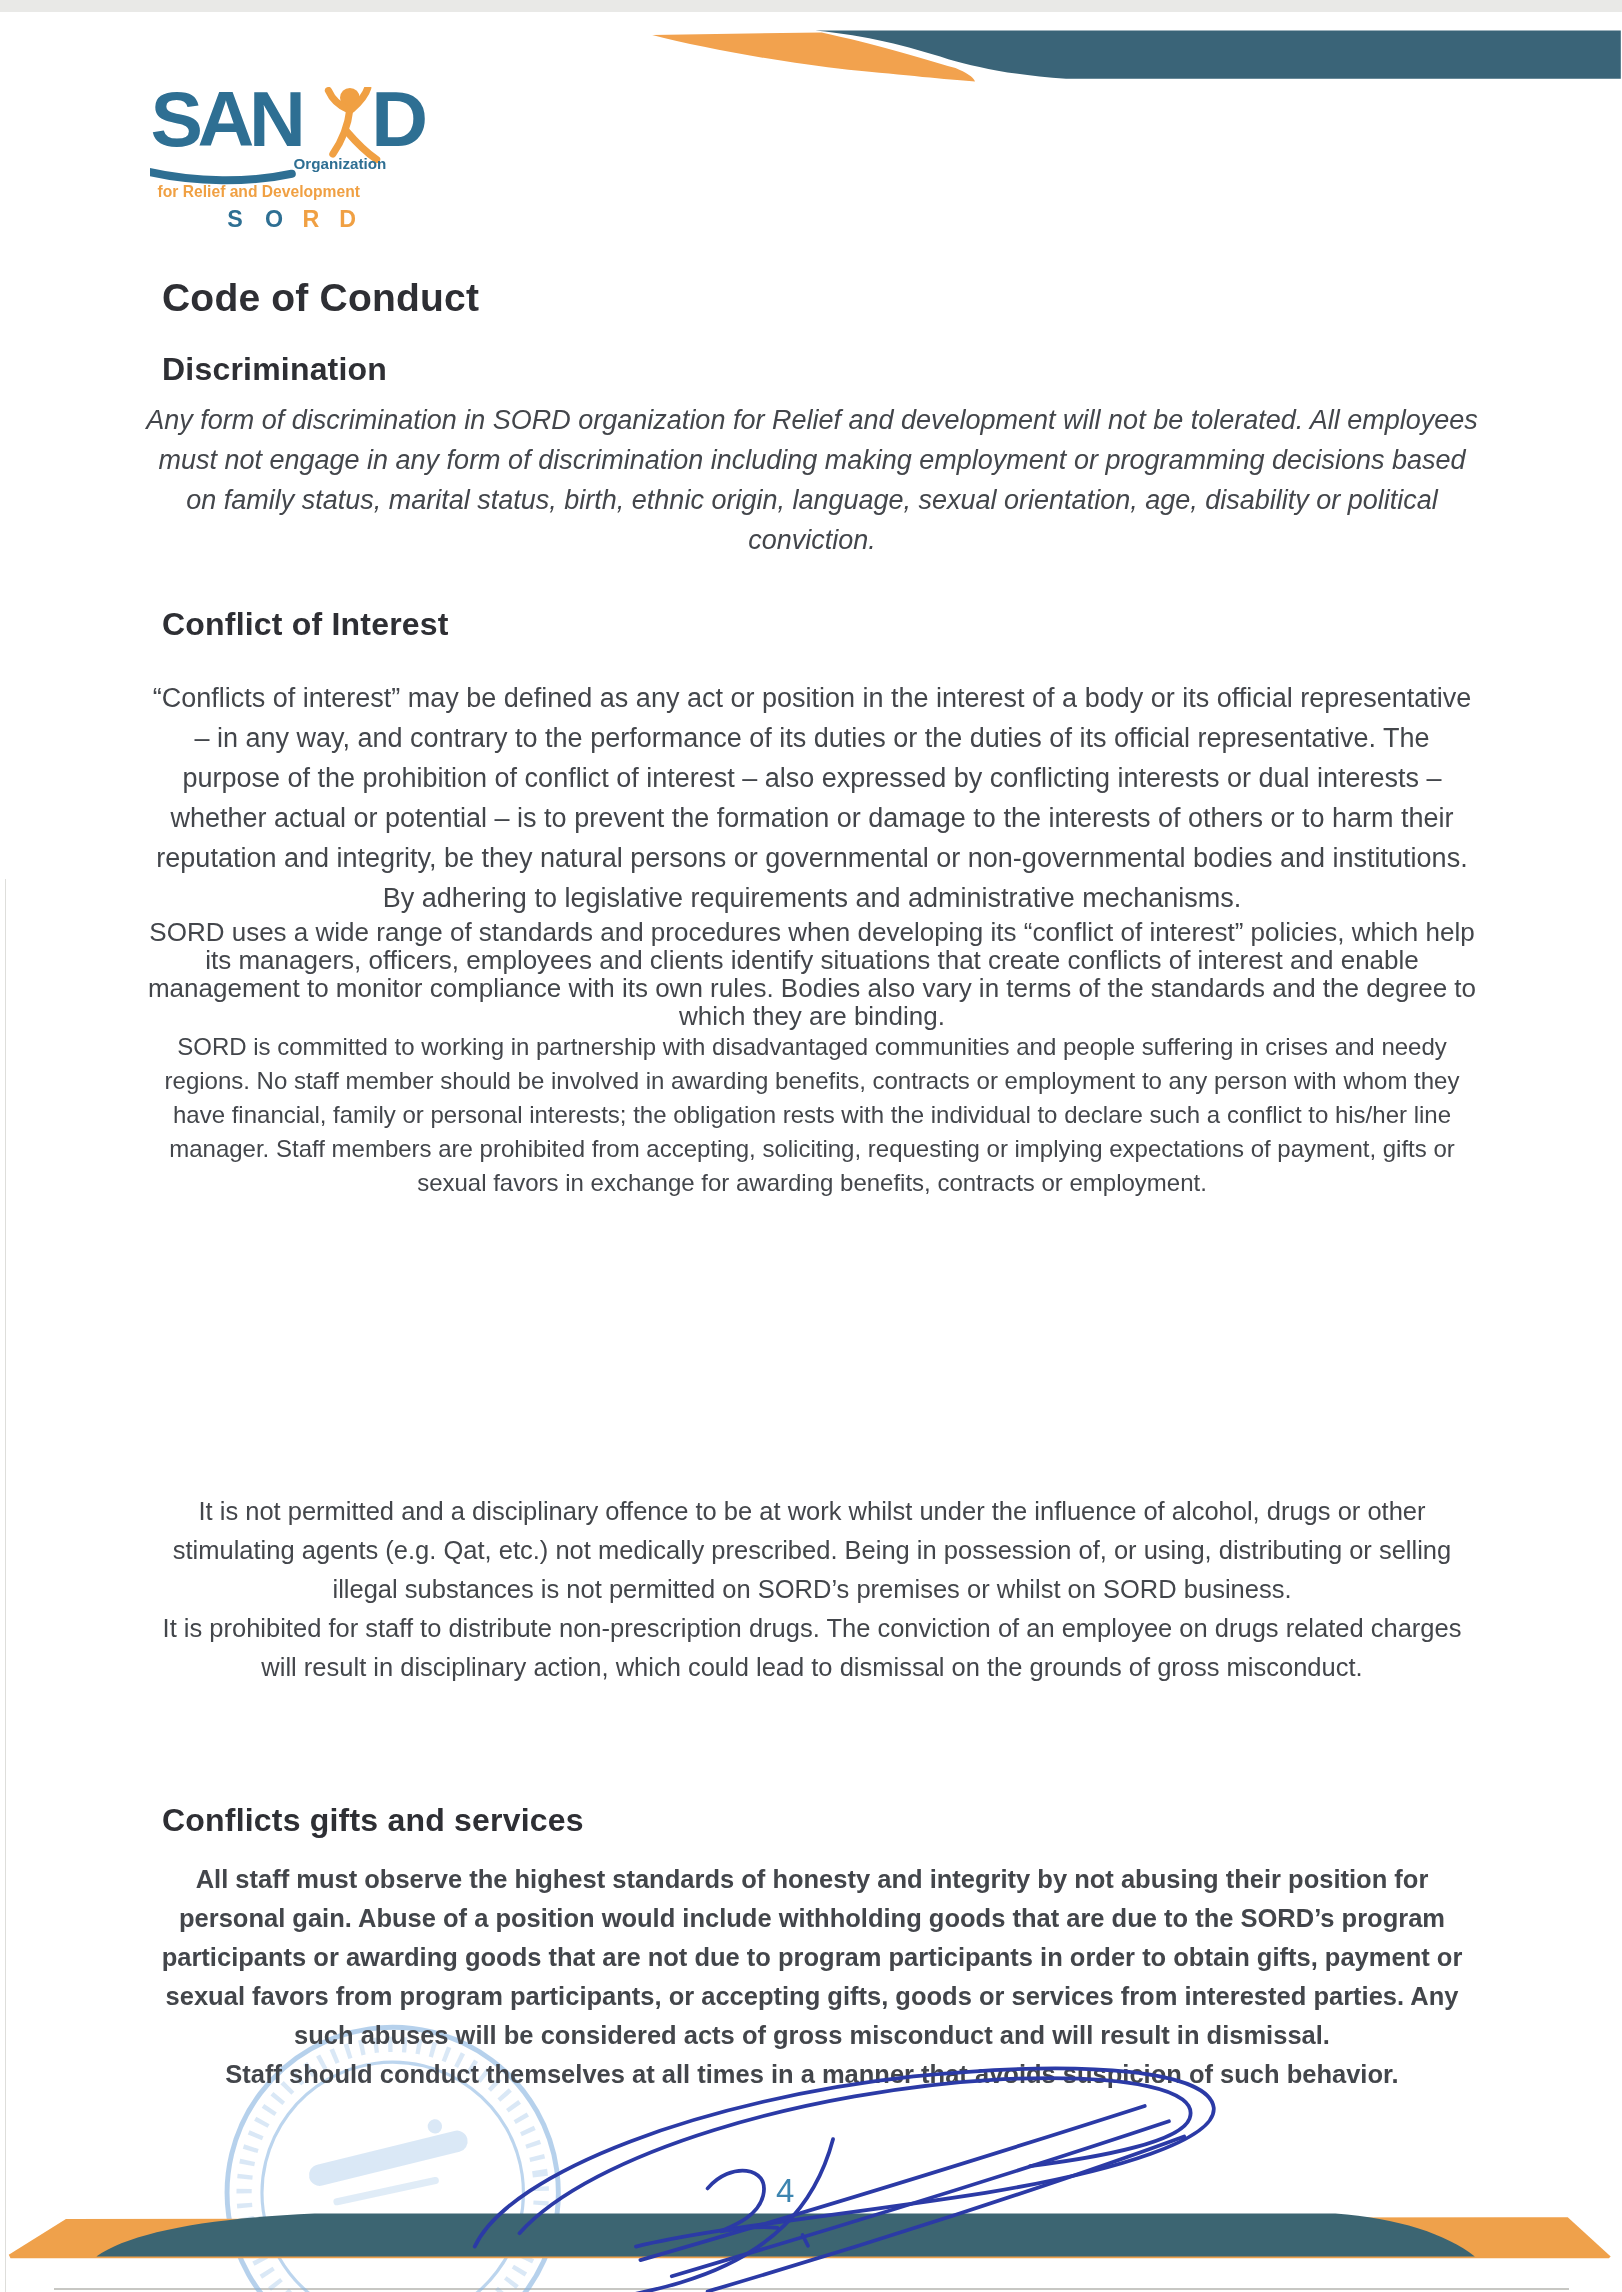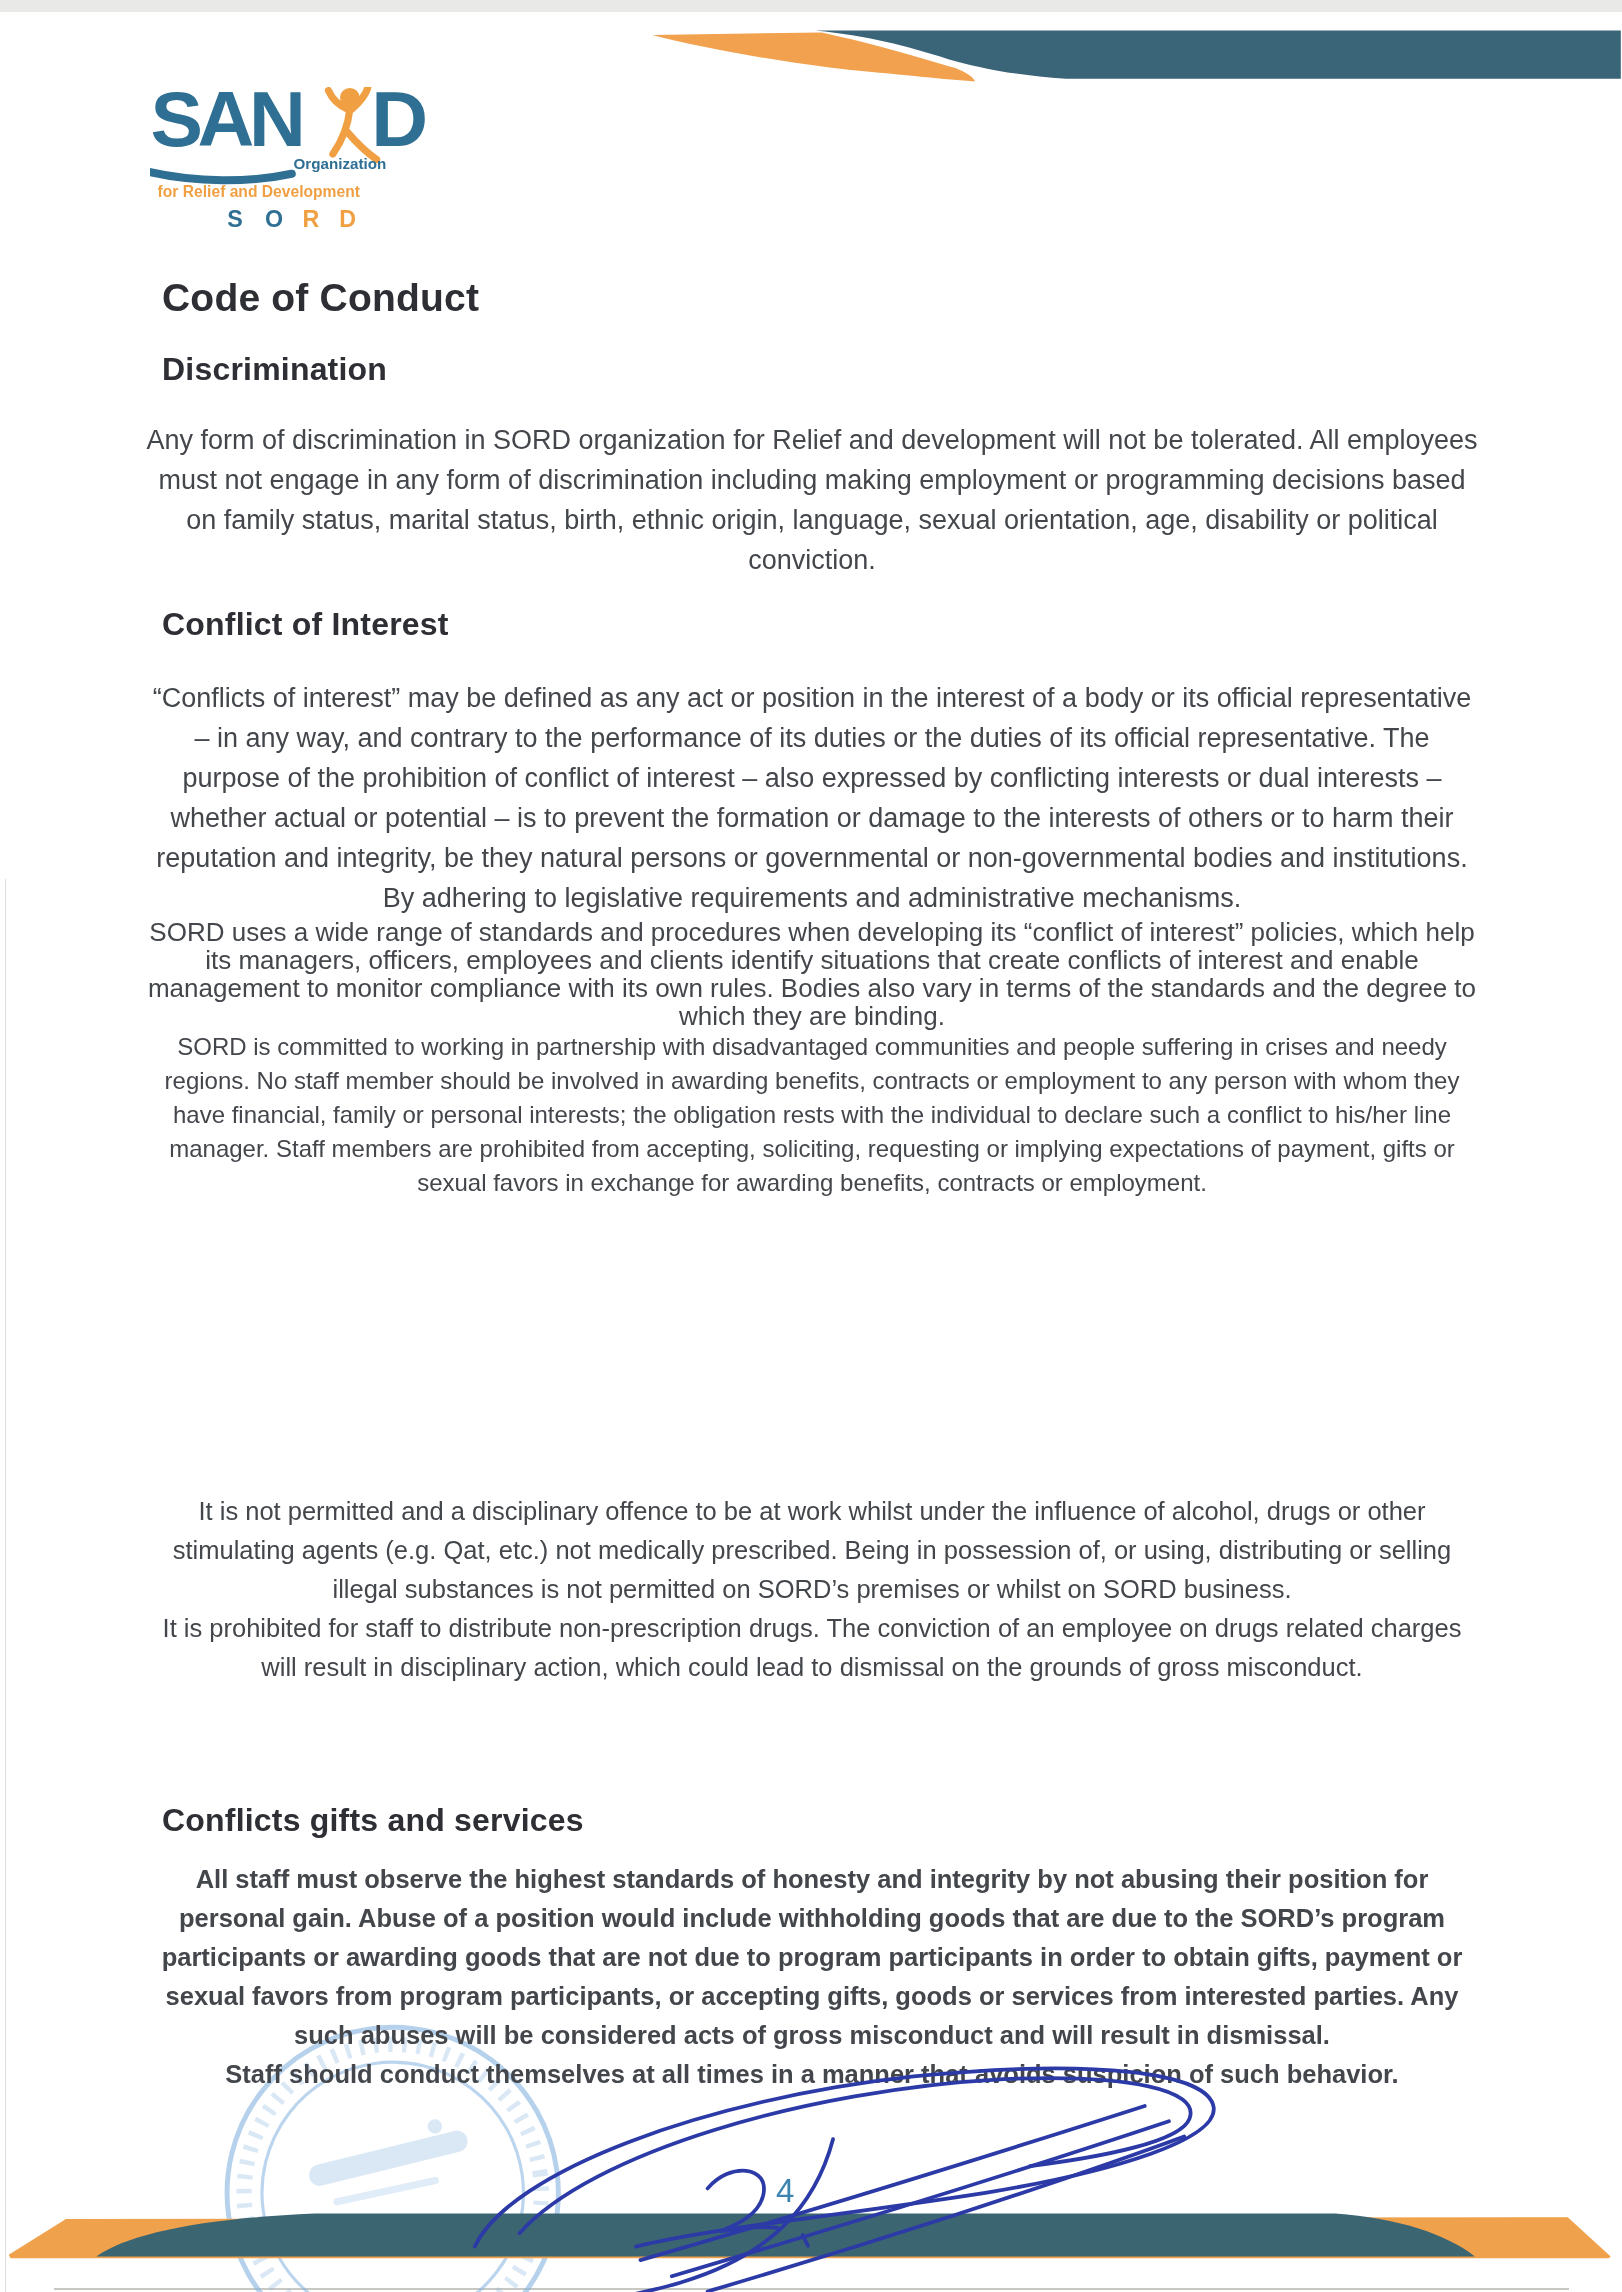--- a/index.html
+++ b/index.html
@@ -38,21 +38,21 @@
   
   .body-block {
     position:absolute; left:146px; width:1332px;
     color:#43464b; text-align:justify;
   }
   .body-block p { margin:0; }
   .fs-a { font-size:27px;   line-height:40px; }
   .fs-b { font-size:26px;   line-height:28px; }
   .fs-c { font-size:24px;   line-height:34px; }
   .fs-d { font-size:25.5px; line-height:39px; }
-  .b-disc { top:408px; }
+  .b-disc { top:388px;font-style:italic; }
   .b-coi  { top:666px; }
   .b-mis  { top:1480px; }
   .b-pg   { top:1848px;font-weight:bold; }
 
   
   .stamp     { left:202px; top:1990px; z-index:1; }
   .content-z { z-index:2;text-align:center; }
   .footer-z  { z-index:3; }
   .sig       { left:412px; top:2024px; z-index:4; }
   .page-num  {

